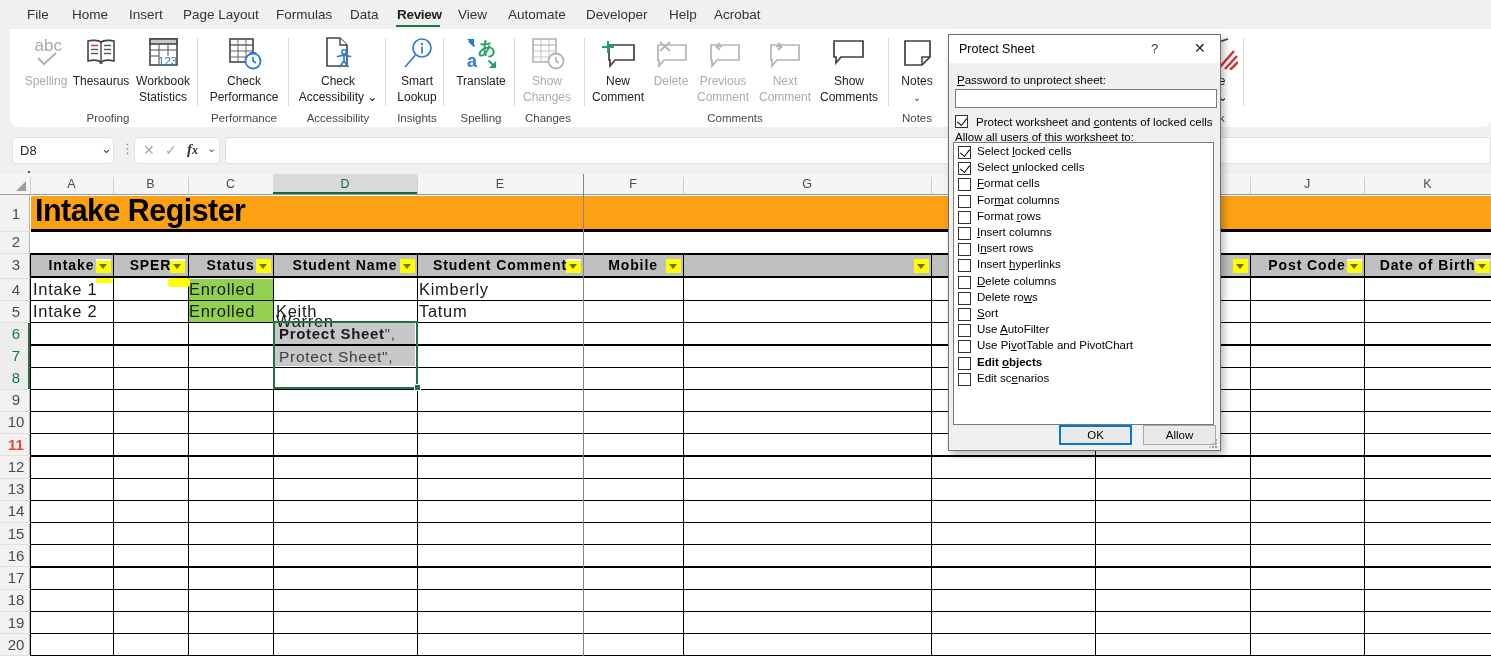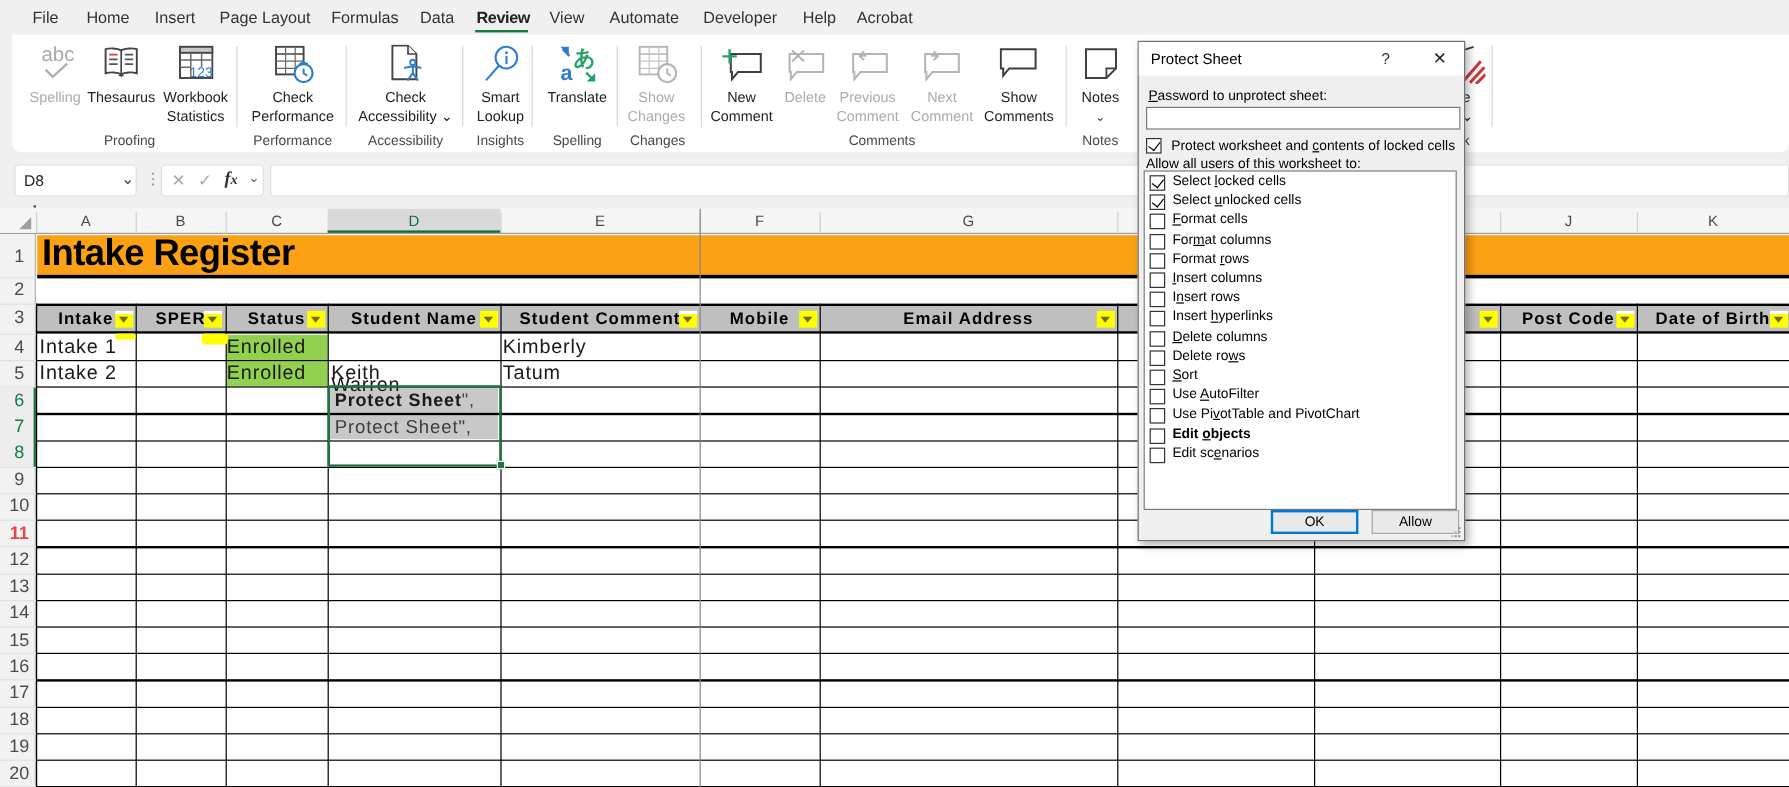--- a/index.html
+++ b/index.html
@@ -299,21 +299,20 @@
     <div class="vline" style="left:1250px;top:57.5px;height:403.5px;"></div>
     <div class="vline" style="left:1364px;top:57.5px;height:403.5px;"></div>
     <div style="position:absolute;left:583px;top:-21px;width:1.2px;height:482px;background:#868686;"></div>
 
     <div class="hdrtxt" style="left:30px;width:83px;">Intake</div>
     <div class="hdrtxt" style="left:113px;width:75px;">SPER</div>
     <div class="hdrtxt" style="left:188px;width:85px;">Status</div>
     <div class="hdrtxt" style="left:273px;width:144px;">Student Name</div>
     <div class="hdrtxt" style="left:417px;width:166px;">Student Comment</div>
     <div class="hdrtxt" style="left:583px;width:100px;">Mobile</div>
-    <div class="hdrtxt" style="left:683px;width:248px;">Email Address</div>
     <div class="hdrtxt" style="left:1250px;width:114px;">Post Code</div>
     <div class="hdrtxt" style="left:1364px;width:127px;">Date of Birth</div>
 
     <div class="filter fw" style="left:96px;top:64px;">
         <div class="ar"></div>
       </div>
     <div class="filter fw" style="left:170px;top:64px;">
         <div class="ar"></div>
       </div>
     <div class="filter" style="left:256px;top:64px;">

